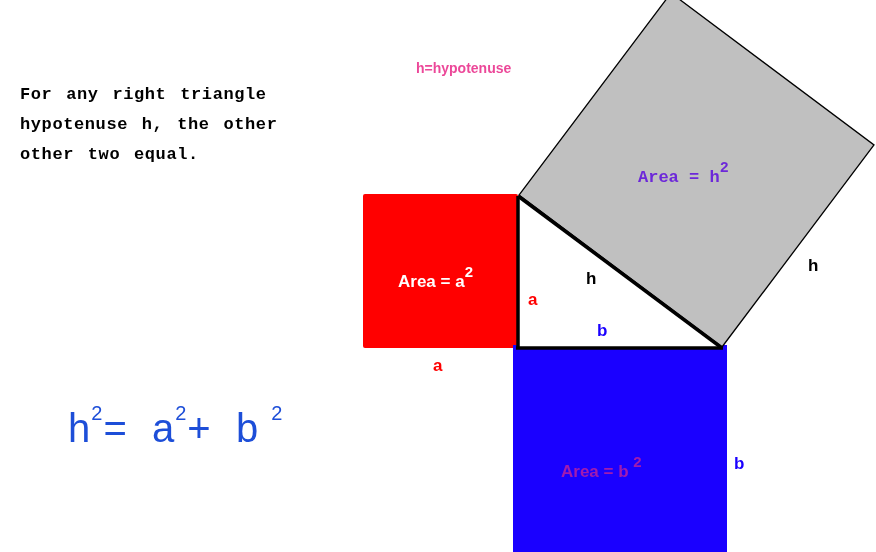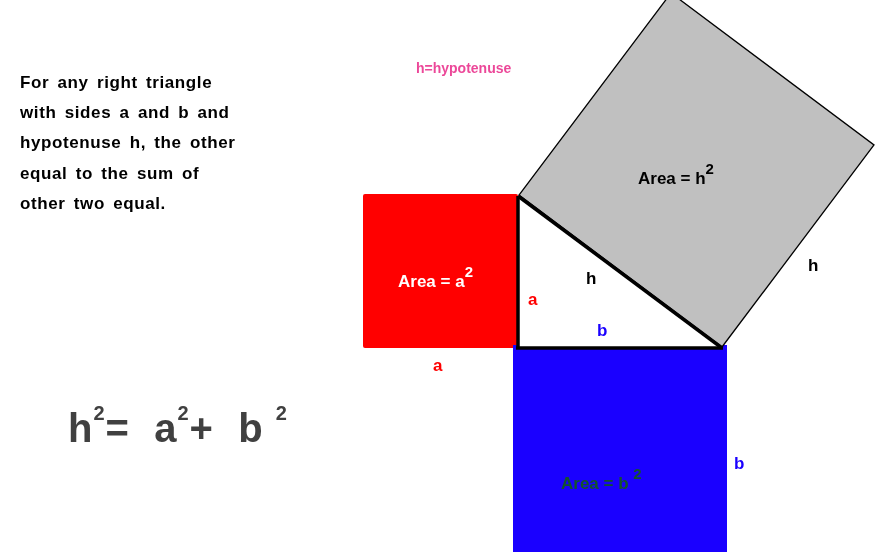--- a/index.html
+++ b/index.html
@@ -1,22 +1,22 @@
 <!DOCTYPE html>
 <html><head>
   <meta charset="utf-8">
   <style>
     html, body { margin: 0; padding: 0; background: #ffffff; }
     body { width: 876px; height: 552px; position: relative; overflow: hidden;
            font-family: "Liberation Sans", sans-serif; }
     .abs { position: absolute; }
-    .desc { left: 20px; top: 68px; width: 320px; font-weight: bold; font-size: 17px;
-            line-height: 30.2px; color: #000; letter-spacing: 0.6px; word-spacing: 3px; }
+    .desc { left: 20px; top: 80px; width: 320px; font-weight: bold; font-size: 17px;
+            line-height: 30.2px; color: #000; letter-spacing: 0.6px; word-spacing: 3px; font-family: Liberation Mono, monospace; }
     .desc div { white-space: nowrap; }
-    .formula { left: 68px; top: 402px; font-weight: bold; font-size: 40px; color: #404040;
+    .formula { left: 68px; top: 402px; font-weight: normal; font-size: 40px; color: #1d4ed8;
                white-space: nowrap; letter-spacing: 1px; }
     .formula sup { font-size: 20px; vertical-align: 22px; }
     .lbl { font-weight: bold; white-space: nowrap; }
     .lbl sup { font-size: 15px; vertical-align: 10px; }
     svg { position: absolute; left: 0; top: 0; }
   </style>
 </head>
 <body>
 
 <svg width="876" height="552" viewBox="0 0 876 552">
@@ -24,35 +24,33 @@
   <rect x="513" y="345" width="214" height="207" fill="#1a00ff"></rect>
   <polygon points="519,195 722,347 874,145 671,-7" fill="#c0c0c0" stroke="#000" stroke-width="1.3"></polygon>
   <polygon points="518,196 518,348 722,348" fill="#ffffff"></polygon>
   <line x1="518" y1="196" x2="518" y2="349" stroke="#000" stroke-width="3.5"></line>
   <line x1="516" y1="348" x2="723" y2="348" stroke="#000" stroke-width="3.5"></line>
   <line x1="518" y1="196" x2="722" y2="348" stroke="#000" stroke-width="3.5"></line>
 </svg>
 
 <div class="abs desc">
   <div>For any right triangle</div>
-  <div>with sides a and b and</div>
   <div>hypotenuse h, the other</div>
-  <div>equal to the sum of</div>
   <div>other two equal.</div>
 </div>
 
 <div class="abs formula"><span>h</span><sup>2</sup><span>=</span>&nbsp;&nbsp;<span>a</span><sup>2</sup><span>+</span>&nbsp;&nbsp;<span>b</span>&nbsp;<sup>2</sup></div>
 
 <div class="abs lbl" style="left:416px; top:60px; font-size:14px; color:#ec4899;">h=hypotenuse</div>
 
-<div class="abs lbl" style="left:638px; top:160px; font-size:17px; color:#000000;"><span>Area = h</span><sup>2</sup></div>
+<div class="abs lbl" style="left:638px; top:160px; font-size:17px; color:#6d28d9;font-family:Liberation Mono, monospace;"><span>Area = h</span><sup>2</sup></div>
 
 <div class="abs lbl" style="left:398px; top:263px; font-size:17px; color:#fff;"><span>Area = a</span><sup>2</sup></div>
 
-<div class="abs lbl" style="left:561px; top:453px; font-size:17px; color:#14532d;margin-top:12px;"><span>Area = b</span>&nbsp;<sup>2</sup></div>
+<div class="abs lbl" style="left:561px; top:453px; font-size:17px; color:#a21caf;"><span>Area = b</span>&nbsp;<sup>2</sup></div>
 
 <div class="abs lbl" style="left:528px; top:290px; font-size:17px; color:#ff0000;">a</div>
 <div class="abs lbl" style="left:597px; top:321px; font-size:17px; color:#1a00ff;">b</div>
 <div class="abs lbl" style="left:586px; top:269px; font-size:17px; color:#000;">h</div>
 
 <div class="abs lbl" style="left:433px; top:356px; font-size:17px; color:#ff0000;">a</div>
 <div class="abs lbl" style="left:734px; top:454px; font-size:17px; color:#1a00ff;">b</div>
 <div class="abs lbl" style="left:808px; top:256px; font-size:17px; color:#000;">h</div>
 
 </body></html>

